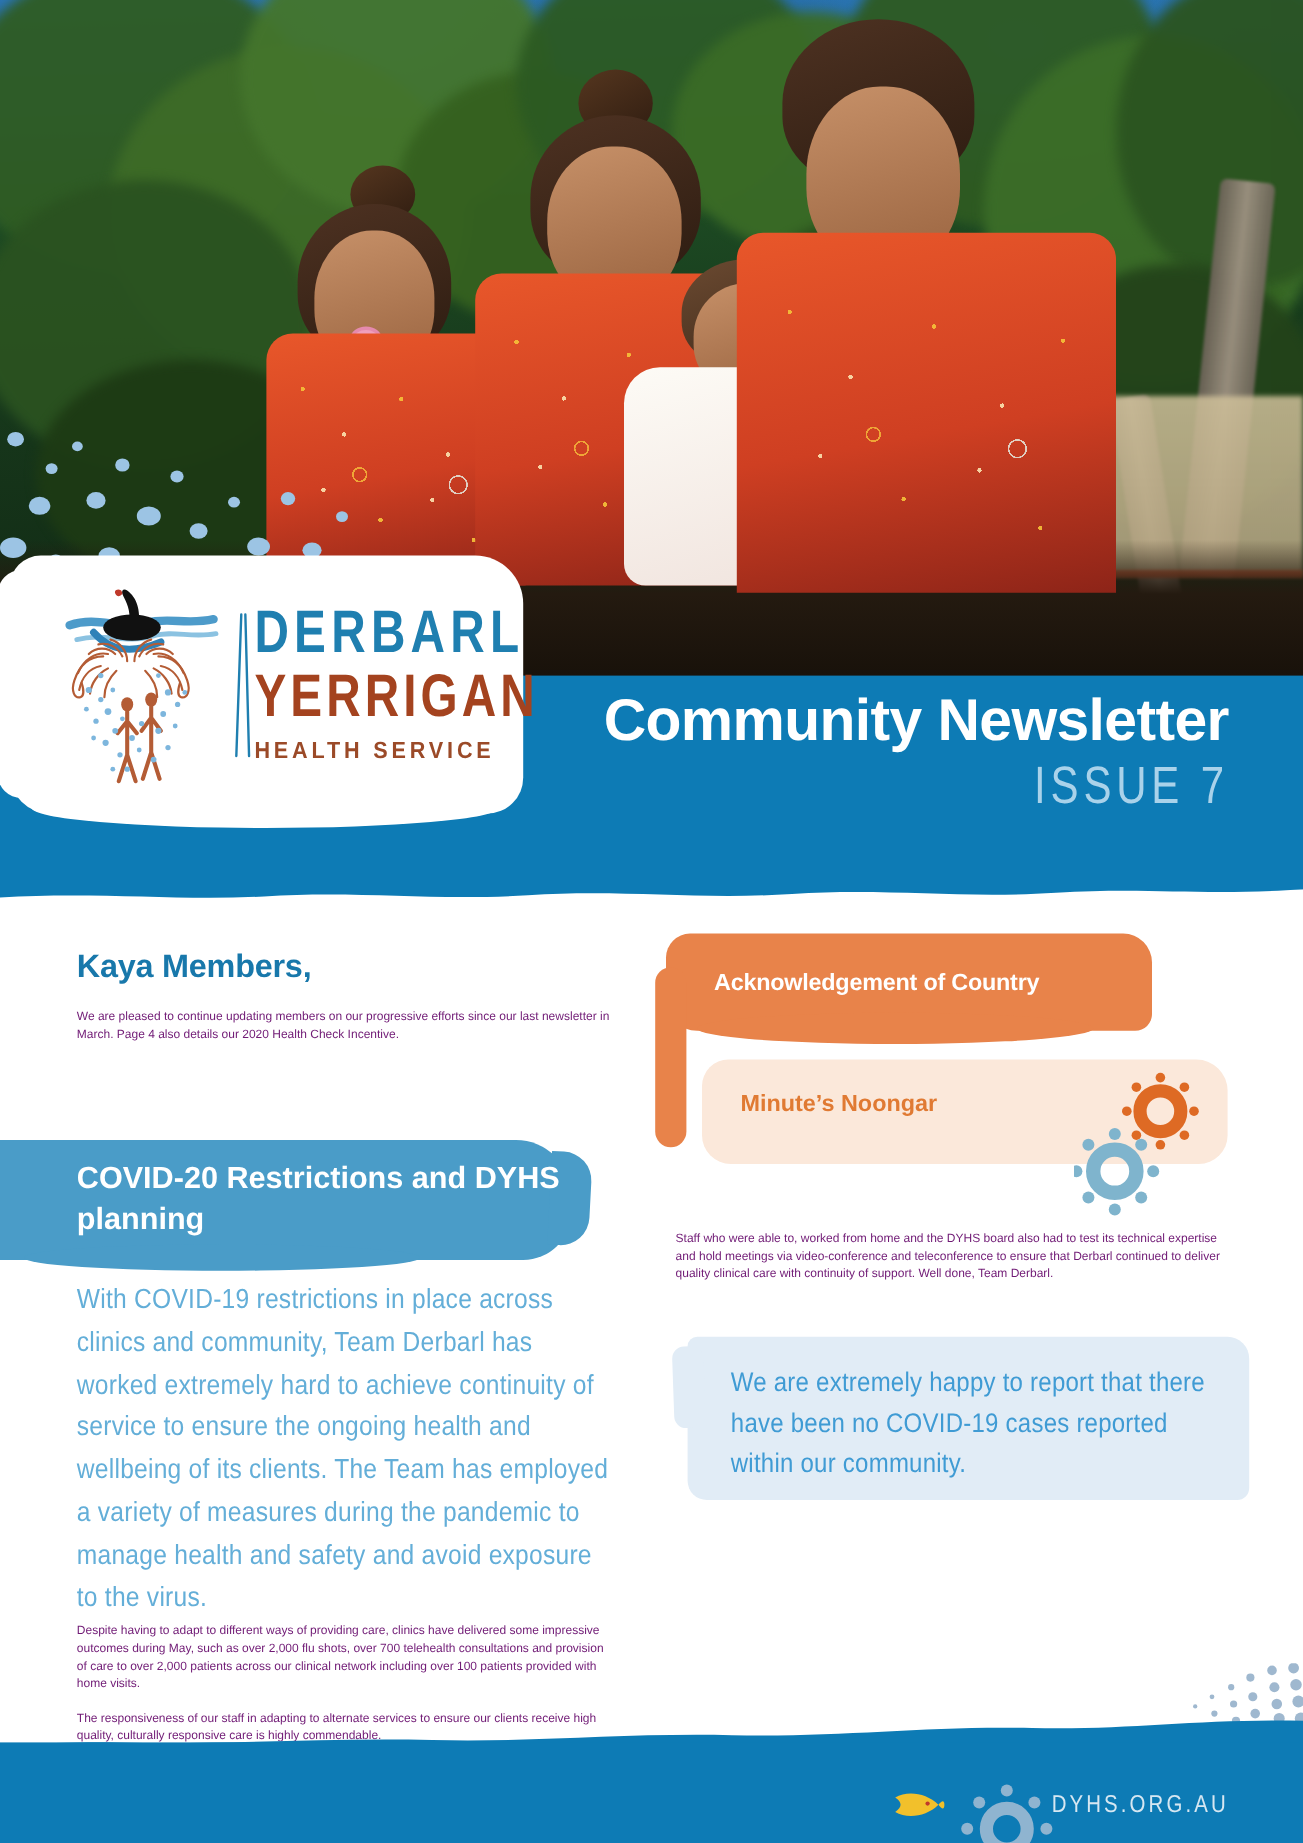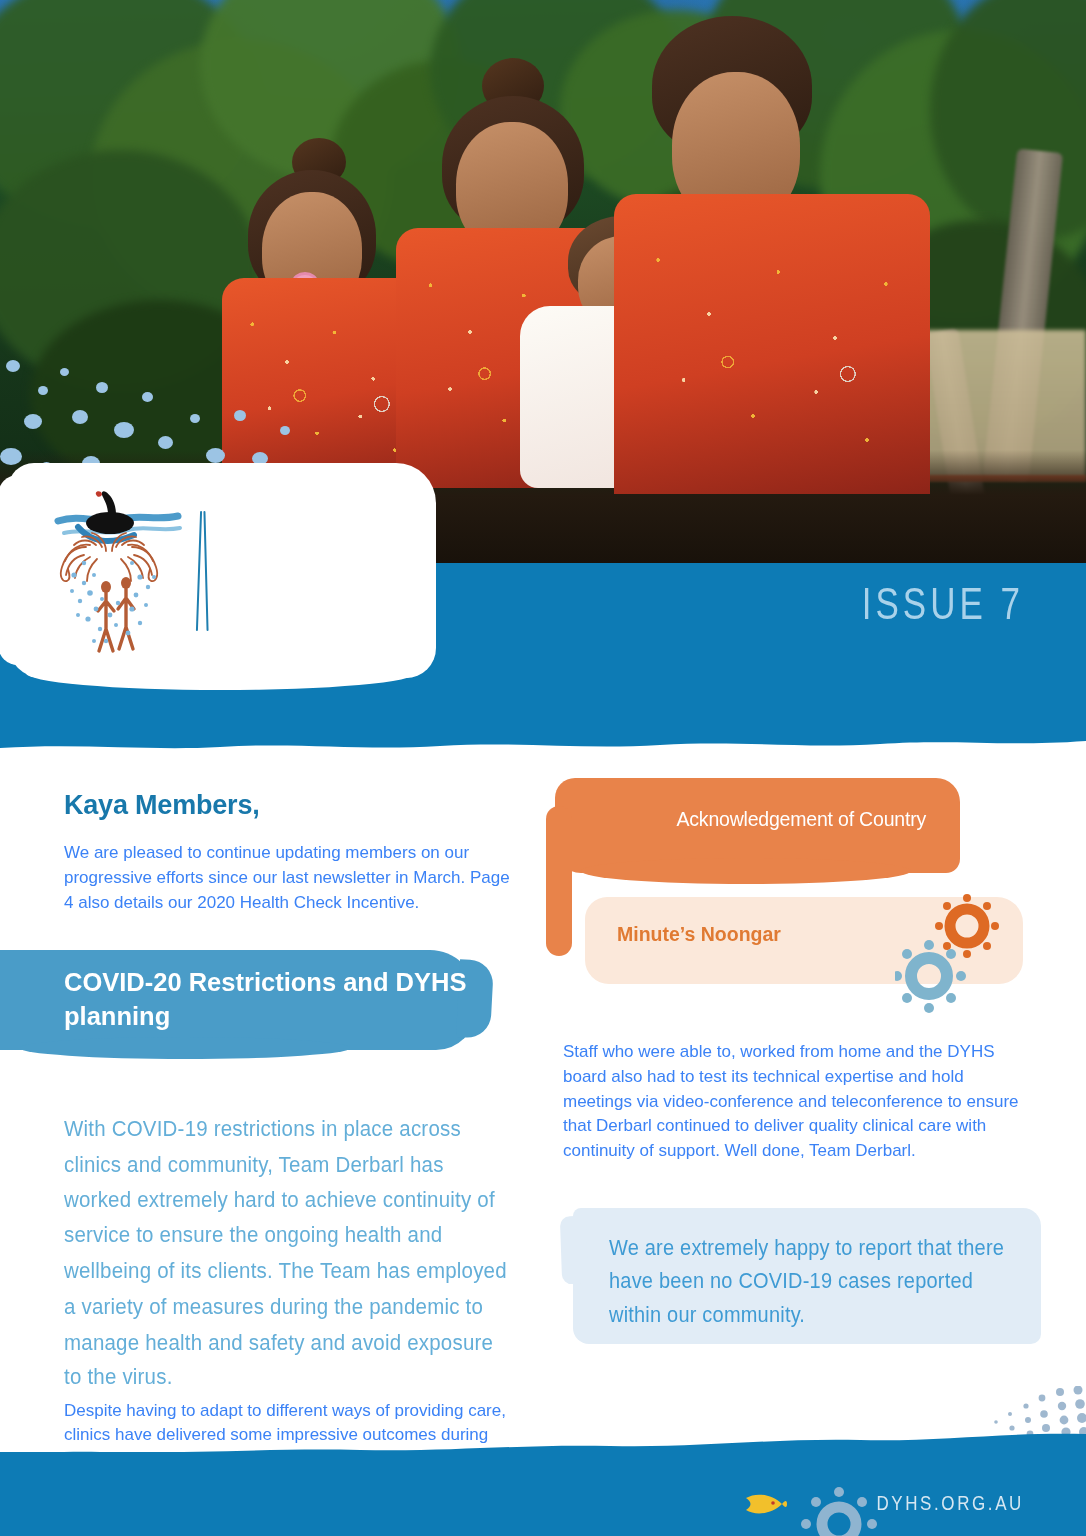--- a/index.html
+++ b/index.html
@@ -147,21 +147,21 @@
   .content { position:absolute; left:0; top:760px; width:1086px; }
 
   .col-left  { position:absolute; left:64px; top:30px; width:450px; }
   .col-right { position:absolute; left:555px; top:18px; width:472px; }
 
   .kaya {
     font-size:27px; font-weight:700; color:#1878ab; letter-spacing:-0.2px;
     margin-bottom:20px;
   }
   p.body {
-    font-size:17px; line-height:1.46; color:#3b82f6; margin-bottom:14px;
+    font-size:10px; line-height:1.46; color:#701a75; margin-bottom:14px;
   }
   p.body:last-child { margin-bottom:0; }
 
   
   .covid-brush {
     position:absolute; left:-64px; top:160px; width:476px; height:100px;
     background:#4a9cc8; z-index:1;
     border-radius:0 46px 40px 0;
   }
   .covid-brush::before{
@@ -193,21 +193,21 @@
     border-radius:20px 24px 14px 26px;
   }
   .ack-box::before{
     content:""; position:absolute; left:-9px; top:28px; width:26px; height:150px;
     background:#e8834a; border-radius:14px;
   }
   .ack-box::after{
     content:""; position:absolute; left:26px; bottom:-11px; width:330px; height:26px;
     background:#e8834a; border-radius:50%;
   }
-  .ack-title { font-size:19.5px; font-weight:400; margin-bottom:14px; letter-spacing:-.2px;text-align:right; }
+  .ack-title { font-size:19.5px; font-weight:700; letter-spacing:-.2px; }
   .ack-body  { font-size:14.6px; line-height:1.42; }
 
   
   .ring-wrap { position:absolute; z-index:5; }
 
   
   .silence-box {
     position:relative; margin-top:24px; margin-left:30px; width:438px;
     padding:26px 30px 26px 32px; background:#fbe8da; border-radius:22px 26px 24px 24px;
     z-index:2;
@@ -339,20 +339,21 @@
     </div>
   </div>
 
   <div class="header-band"></div>
   <svg class="band-bottom-brush" viewBox="0 0 1086 18" preserveAspectRatio="none">
     <path fill="#0d7bb5" d="M0,0 L1086,0 L1086,6 C1000,12 960,4 880,9 C800,14 740,5 660,10
       C580,15 520,6 440,11 C360,16 300,7 220,12 C150,16 80,8 0,13 Z"></path>
   </svg>
 
   <div class="header-text">
+    <div class="h-title">Community Newsletter</div>
     <div class="h-issue">ISSUE 7</div>
   </div>
 
   <div class="logo-panel">
     <div class="logo-inner">
       <div class="logo-mark">
         <svg viewBox="0 0 150 175" width="150" height="175">
 
           <path d="M14,38 C38,30 56,42 78,36 C96,31 112,38 134,33" stroke="#3a90c4" stroke-width="7" fill="none" stroke-linecap="round" opacity=".9"></path>
           <path d="M20,50 C44,44 60,54 84,47 C100,42 116,49 136,45" stroke="#5aa8d4" stroke-width="4" fill="none" stroke-linecap="round" opacity=".7"></path>
@@ -414,20 +415,25 @@
             <circle cx="62" cy="158" r="2.2"></circle>
               <circle cx="50" cy="158" r="2"></circle>
             <circle cx="88" cy="80" r="2"></circle>  
               <circle cx="40" cy="80" r="2.2"></circle>
           </g>
         </svg>
       </div>
 
       <div class="logo-sep"></div>
 
+      <div class="logo-words">
+        <div class="lw1">DERBARL</div>
+        <div class="lw2">YERRIGAN</div>
+        <div class="lw3">HEALTH SERVICE</div>
+      </div>
     </div>
   </div>
 
   <div class="content">
 
     <div class="col-left">
       <div class="kaya">Kaya Members,</div>
       <p class="body">We are pleased to continue updating members on our progressive efforts since our last newsletter in March. Page 4 also details our 2020 Health Check Incentive.</p>
 
       <div class="covid-brush"></div>

